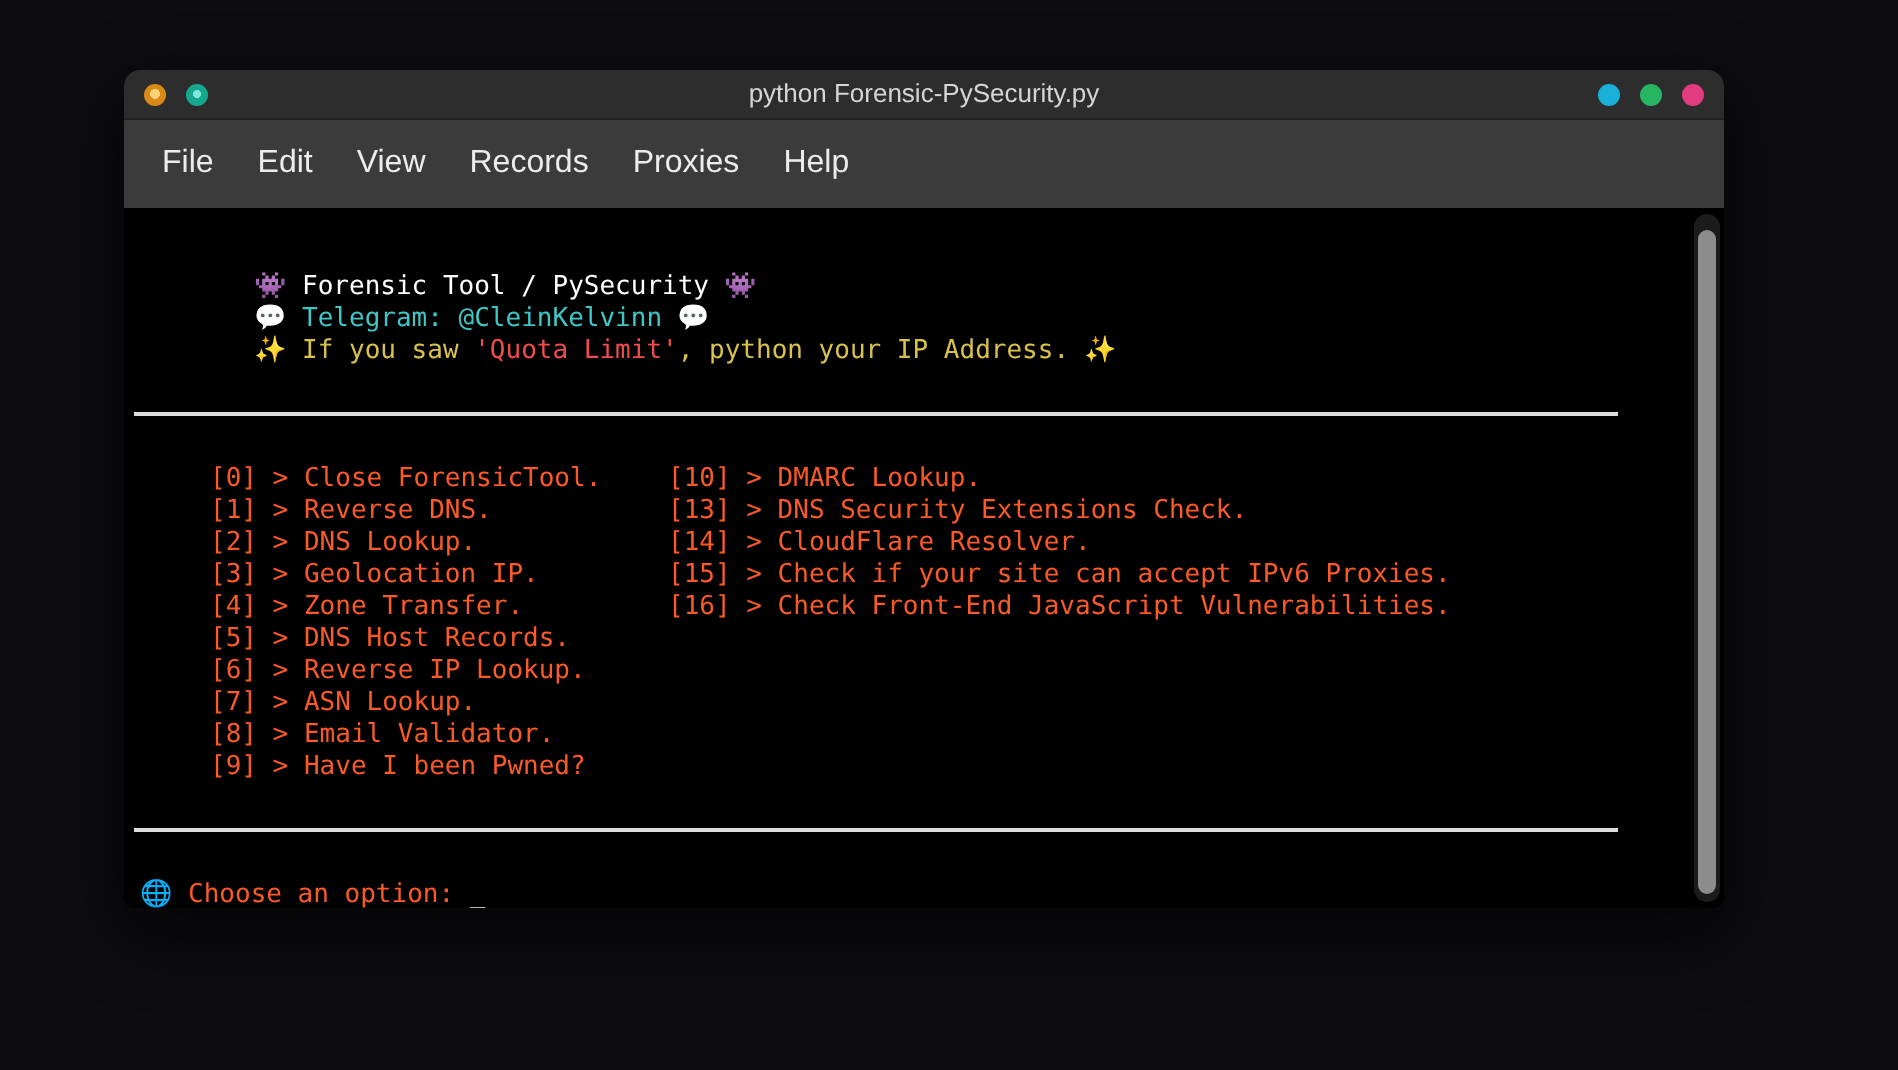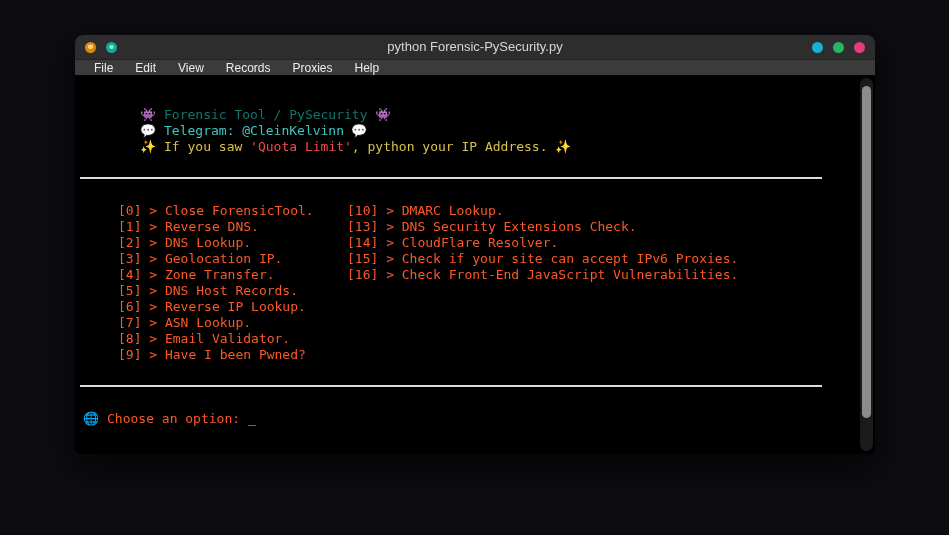--- a/index.html
+++ b/index.html
@@ -9,21 +9,21 @@
     background: #0c0c11;
   }
   .desktop {
     position: relative;
     width: 949px; height: 535px;
     background: #0c0c11;
     overflow: hidden;
   }
   .window {
     position: absolute;
-    left: 75px; top: 35px;
+    left: 62px; top: 35px;
     width: 800px; height: 419px;
     border-radius: 8px 8px 6px 6px;
     overflow: hidden;
     box-shadow: 0 12px 34px rgba(0,0,0,0.65);
     display: flex;
     flex-direction: column;
     background: #000;
   }
   
   .titlebar {
@@ -51,47 +51,47 @@
     display: inline-block;
     cursor: pointer;
   }
   .ctl.amber { background: radial-gradient(circle at 50% 45%, #ffd27a 0 30%, #d98a16 31% 100%); }
   .ctl.teal  { background: radial-gradient(circle at 50% 45%, #7de8d8 0 25%, #16a88e 26% 100%); }
   .ctl.blue  { background: #18b0d8; }
   .ctl.green { background: #27b463; }
   .ctl.pink  { background: #e23c7e; }
   
   .menubar {
-    height: 15px;
+    height: 44px;
     flex: none;
     background: #3b3b3b;
     display: flex;
     align-items: center;
     padding-left: 8px;
-    font-size: 12px;
+    font-size: 16px;
     color: #ececec;
   }
   .menu-item {
     padding: 3px 11px;
     border-radius: 2px;
     cursor: default;
   }
   
   .terminal {
     position: relative;
     flex: 1;
     background: #000;
     font-family: "DejaVu Sans Mono", monospace;
     font-size: 13px;
     overflow: hidden;
   }
   .term-content { position: absolute; left: 0; top: 0; right: 18px; bottom: 0; }
   .line { height: 16px; line-height: 16px; white-space: pre; }
   .banner { margin-left: 65px; }
-  .banner-title { color: #0f766e; margin-top: 32px; }
+  .banner-title { color: #ffffff; margin-top: 32px; }
   .telegram-line { color: #3fc6c6; }
   .notice-line { color: #d9c24a; }
   .notice-highlight { color: #f14c4c; }
   .sep {
     height: 2px;
     background: #dcdcdc;
     width: 742px;
     margin-left: 5px;
   }
   .sep1 { margin-top: 22px; }

